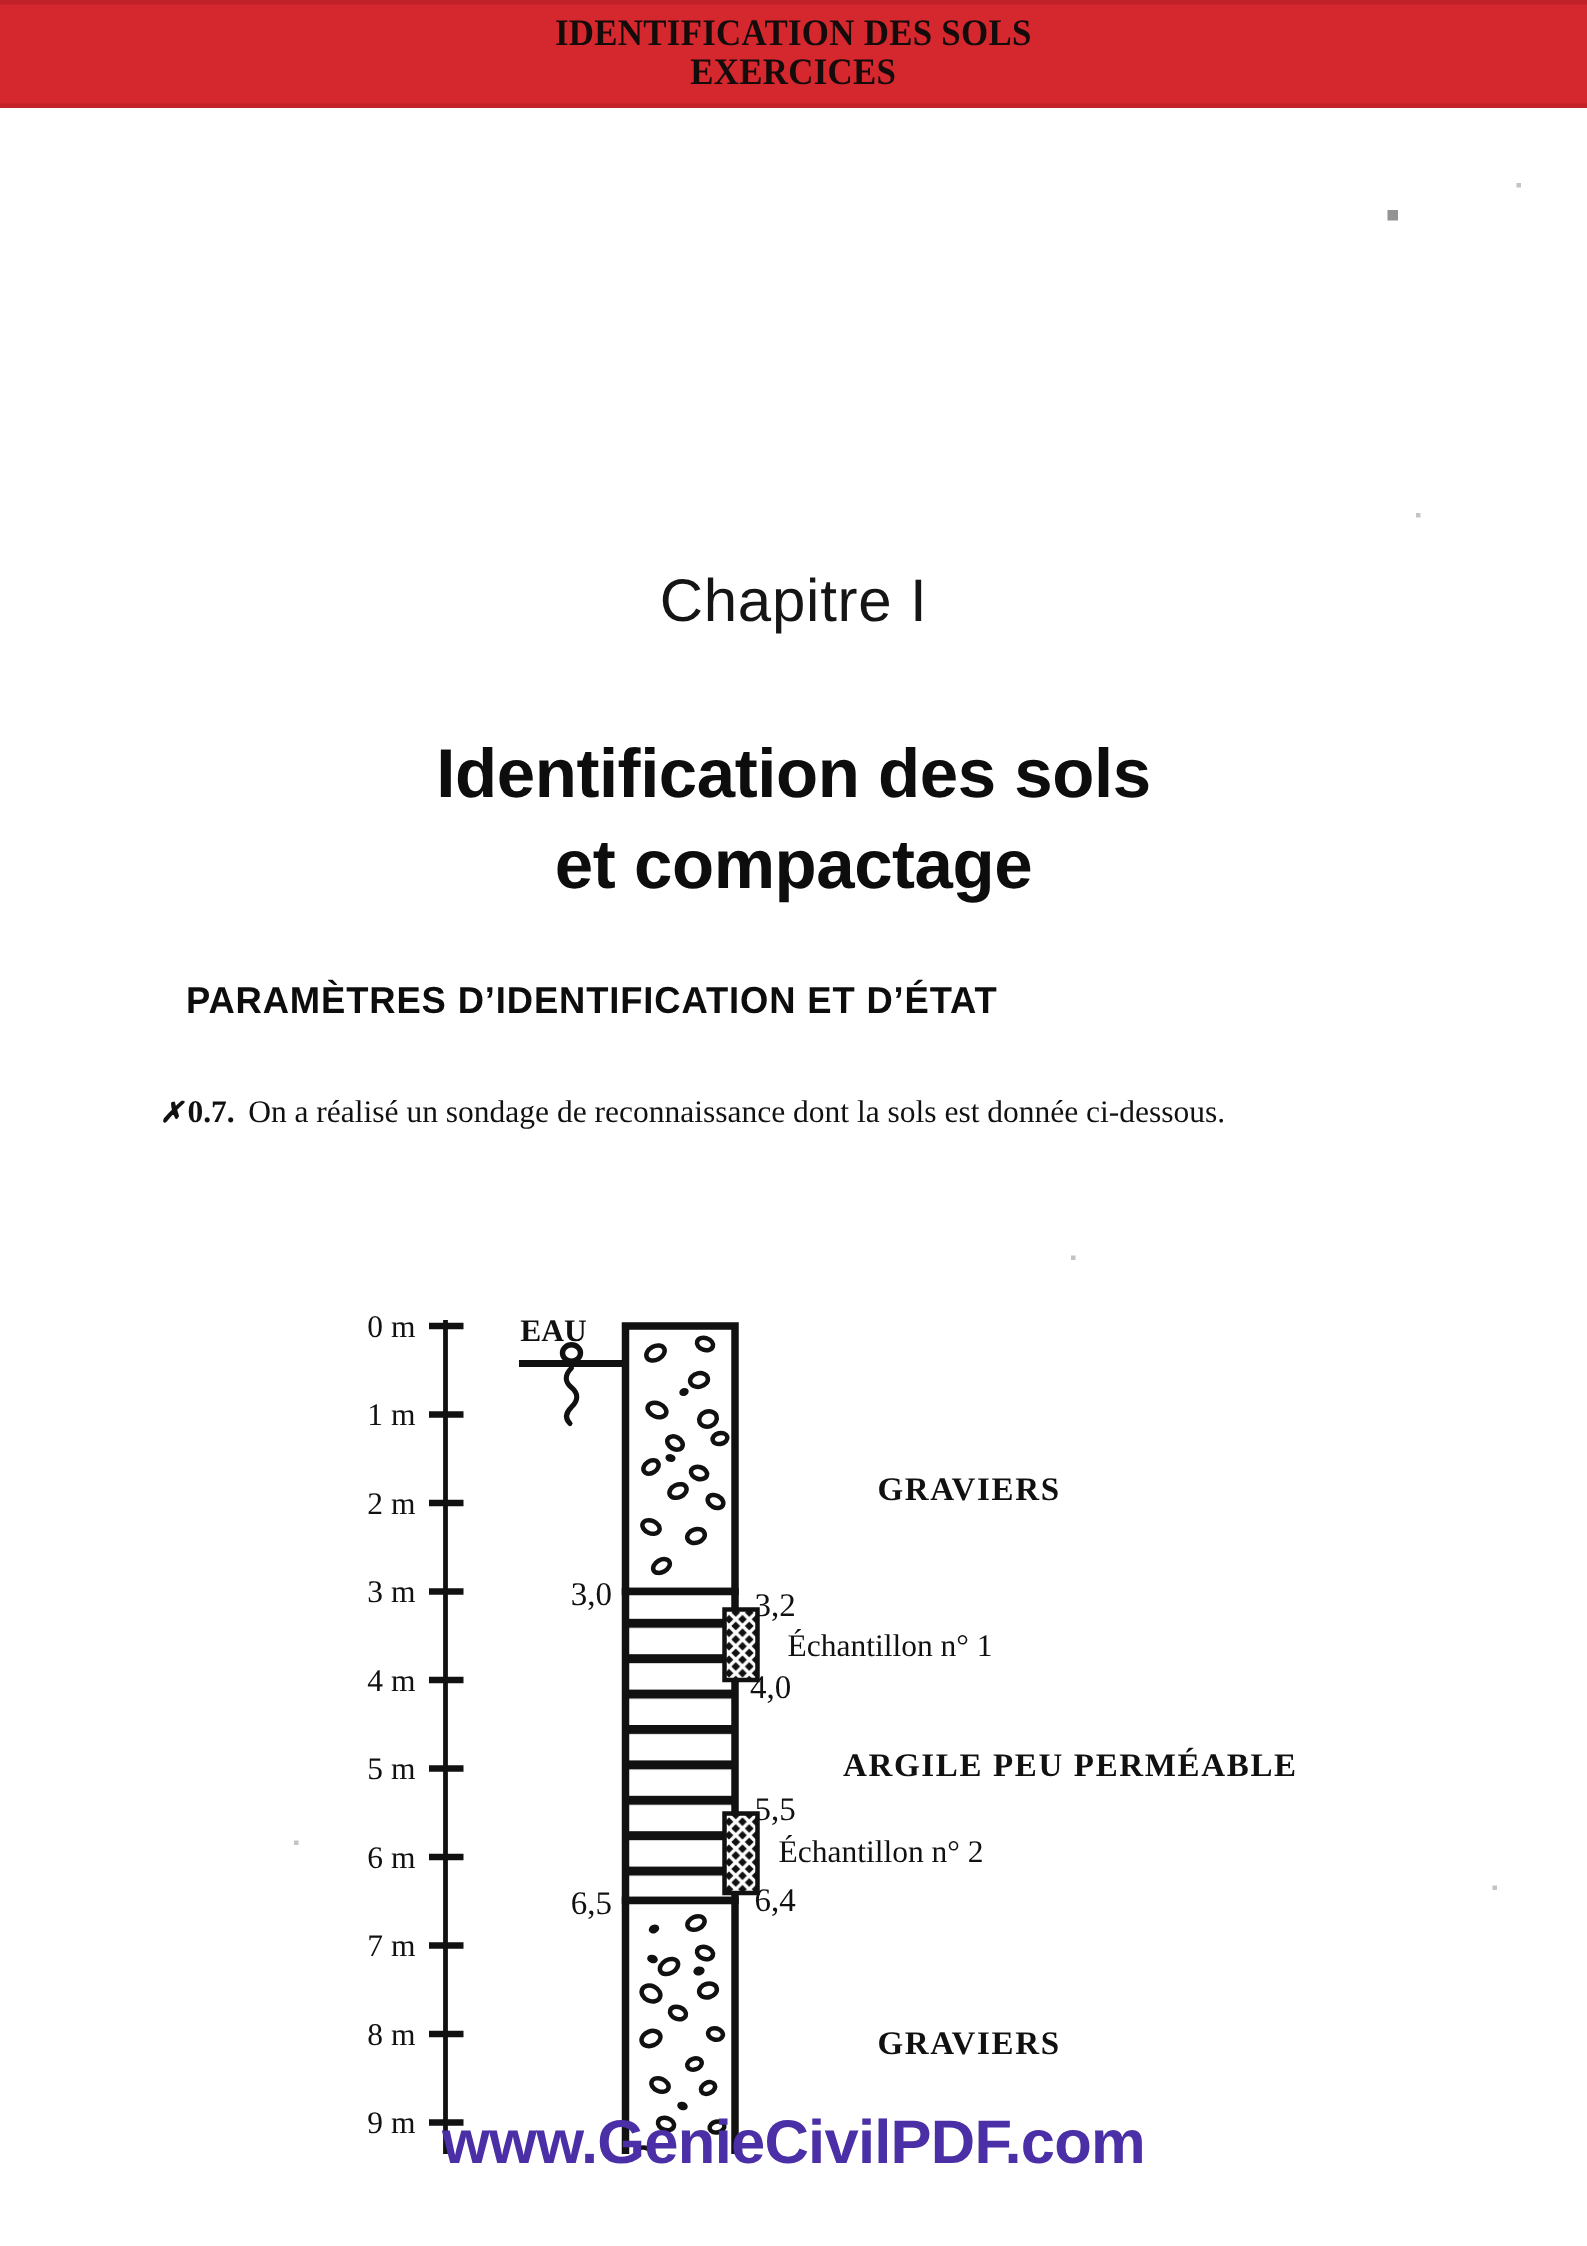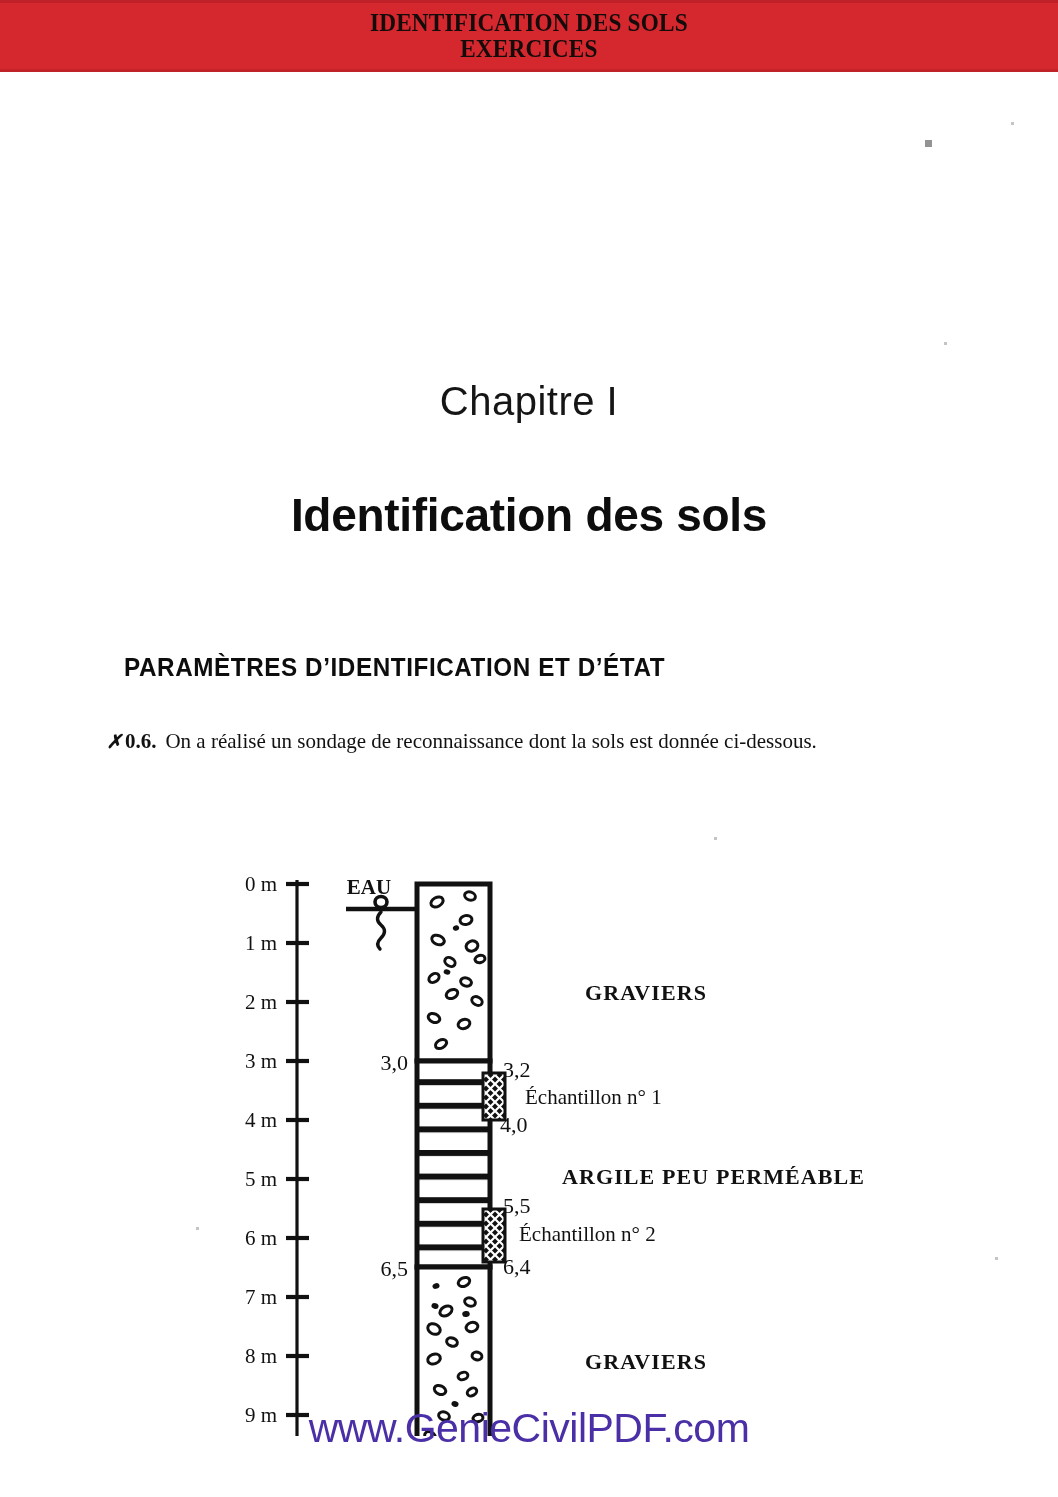--- a/index.html
+++ b/index.html
@@ -121,20 +121,21 @@
   
   .footer-url {
     position: absolute;
     left: 0; top: 1333px;
     width: 1058px;
     text-align: center;
     font-family: "Liberation Sans", sans-serif;
     font-size: 41px;
     color: #4a2fa6;
     letter-spacing: -0.5px;
+    font-weight: bold;
   }
 
   .speck {
     position: absolute;
     background: #3a3a3a;
     opacity: 0.55;
   }
 </style>
 </head>
 <body>
@@ -143,26 +144,27 @@
   <div class="banner-line" style="color: rgb(20, 11, 11);">IDENTIFICATION DES SOLS</div>
   <div class="banner-line" style="color: rgb(20, 11, 11);">EXERCICES</div>
 </div>
 
 <div class="page">
 
   <div class="chapter">Chapitre I</div>
 
   <div class="doc-title">
     <div>Identification des sols</div>
+    <div>et compactage</div>
   </div>
 
   <div class="section-heading">PARAMÈTRES D’IDENTIFICATION ET D’ÉTAT</div>
 
   <div class="exercise-line">
-    <span class="exercise-mark">✗</span><span class="exercise-num">0.6.</span><span>On a réalisé un sondage de reconnaissance dont la sols est donnée ci-dessous.</span>
+    <span class="exercise-mark">✗</span><span class="exercise-num">0.7.</span><span>On a réalisé un sondage de reconnaissance dont la sols est donnée ci-dessous.</span>
   </div>
 
   <div class="figure">
     <svg width="1058" height="640" viewBox="0 0 1058 640" xmlns="http://www.w3.org/2000/svg">
       <defs>
 
         <pattern id="clayPattern" patternUnits="userSpaceOnUse" x="0" y="0" width="10" height="23.6">
           <rect x="0" y="0" width="10" height="23.6" fill="#ffffff"></rect>
           <rect x="0" y="0" width="10" height="6" fill="#111111"></rect>
         </pattern>

